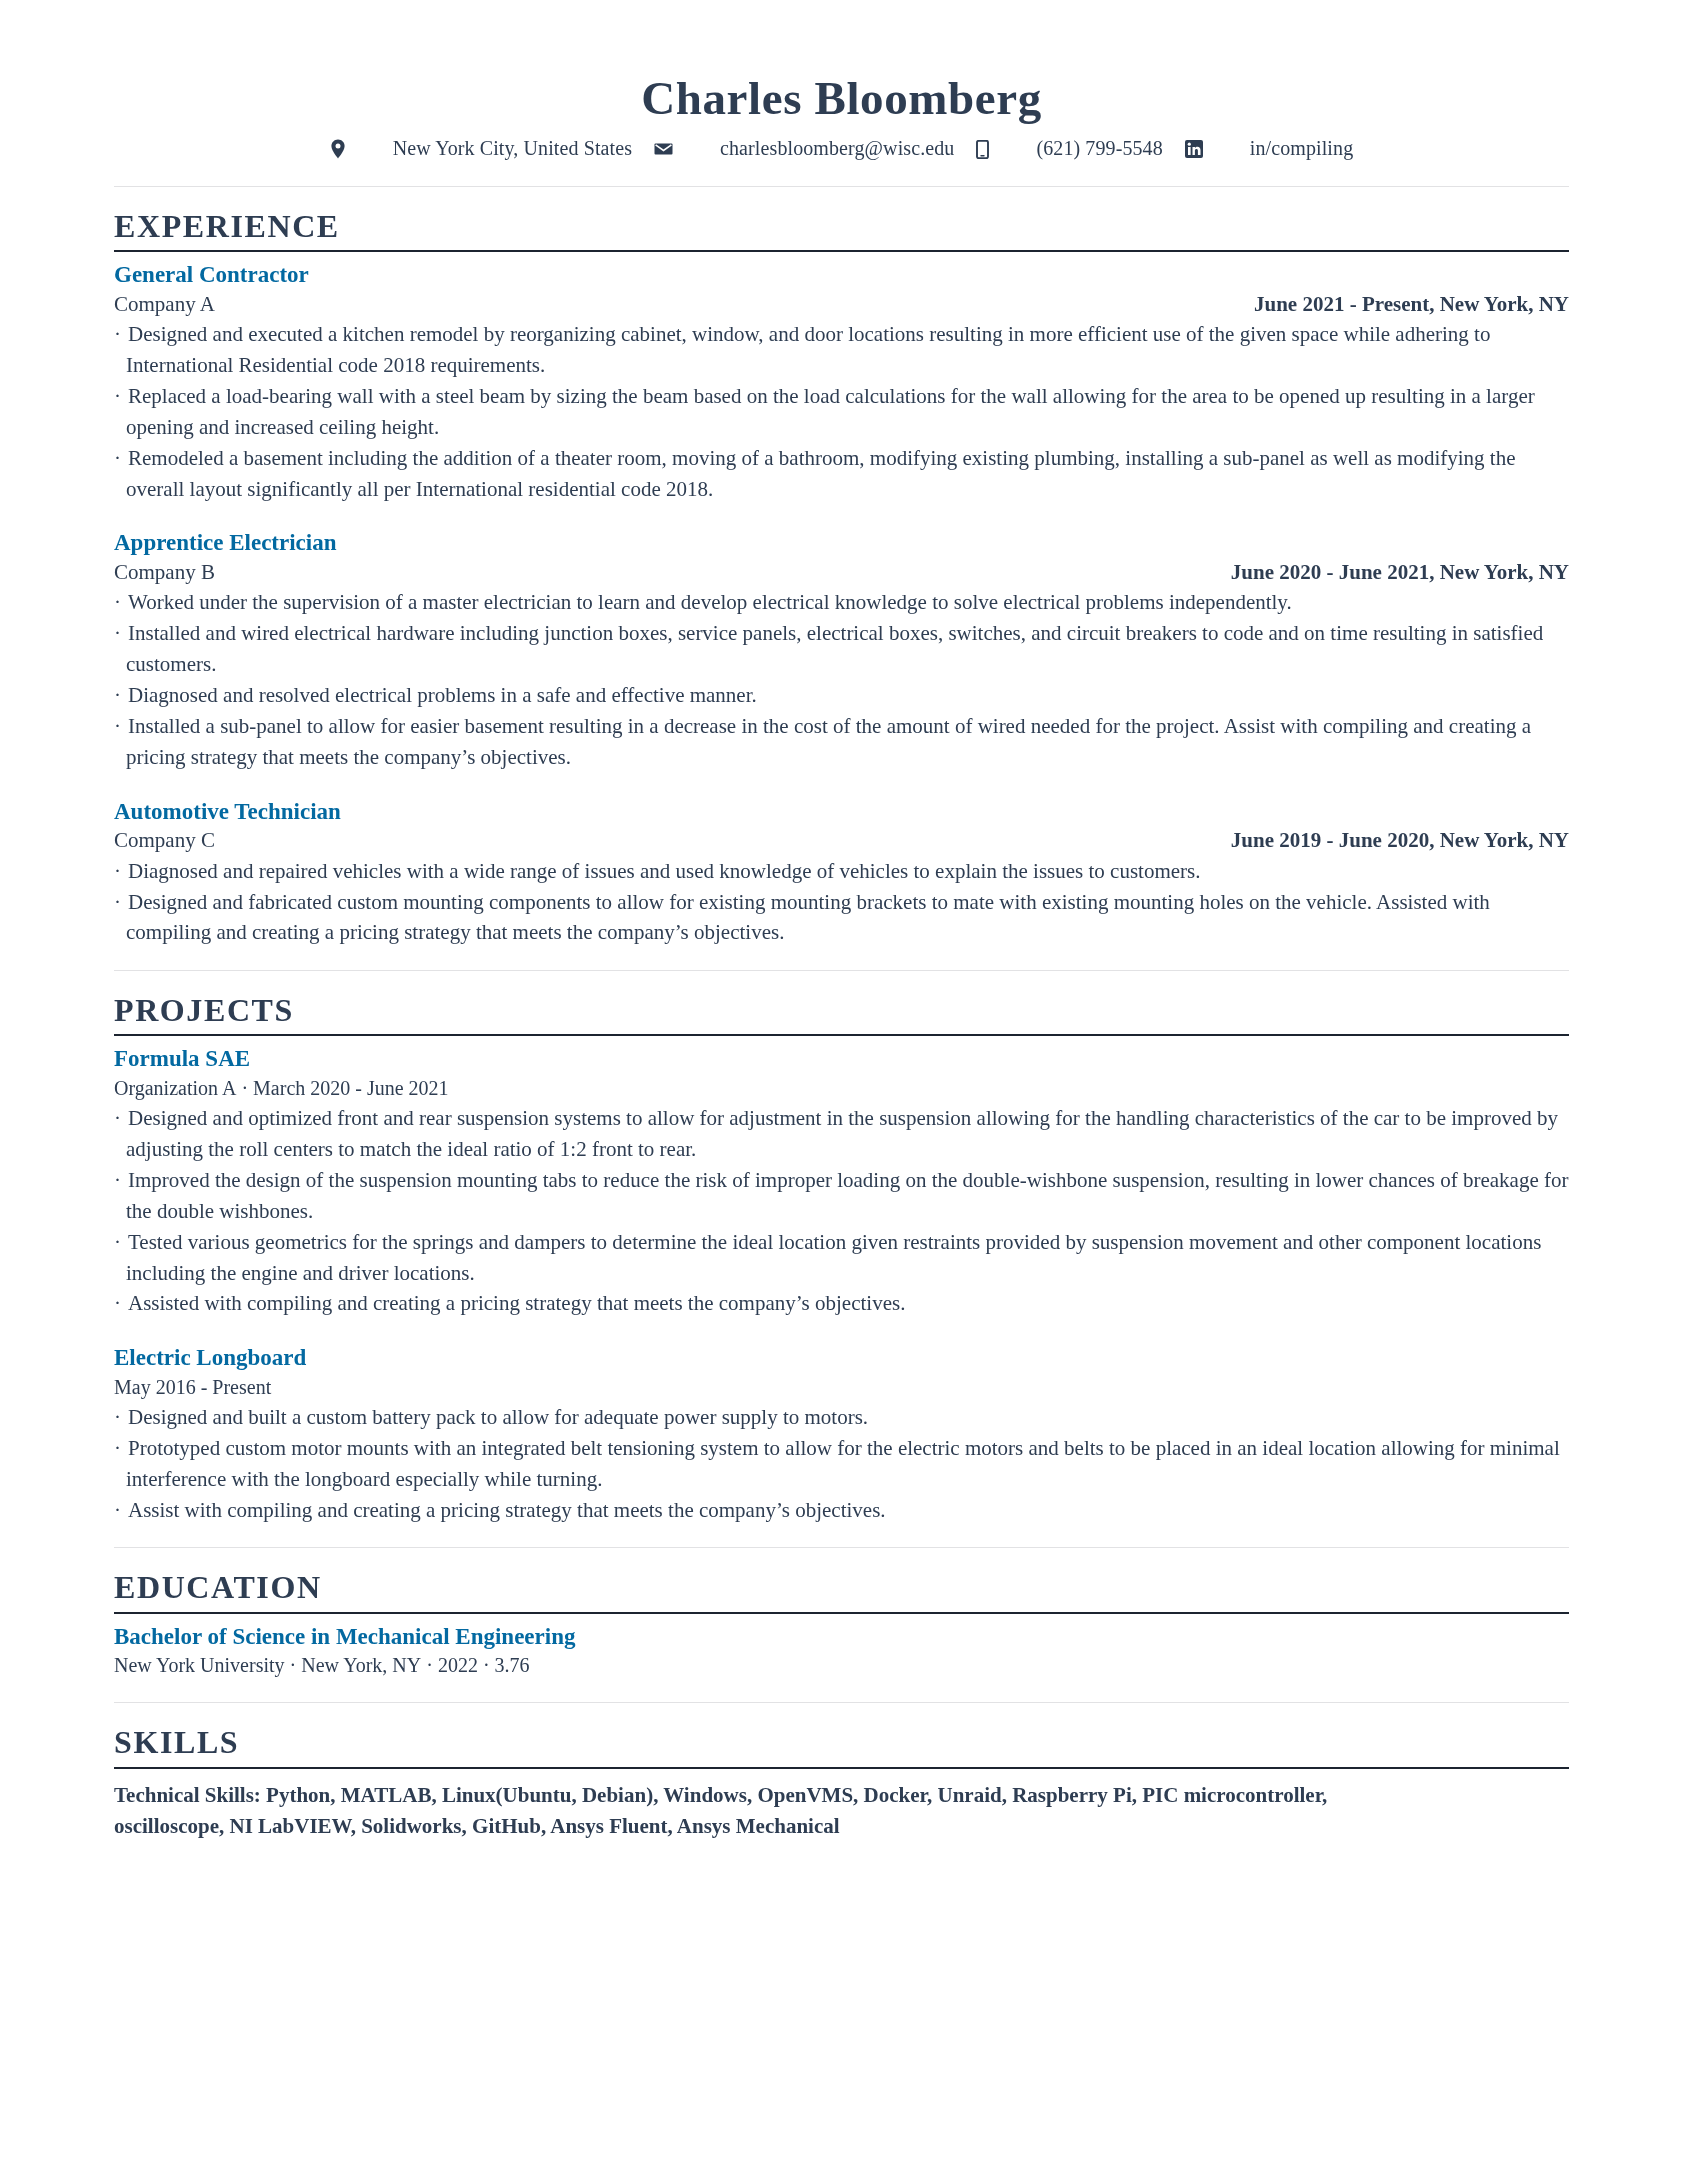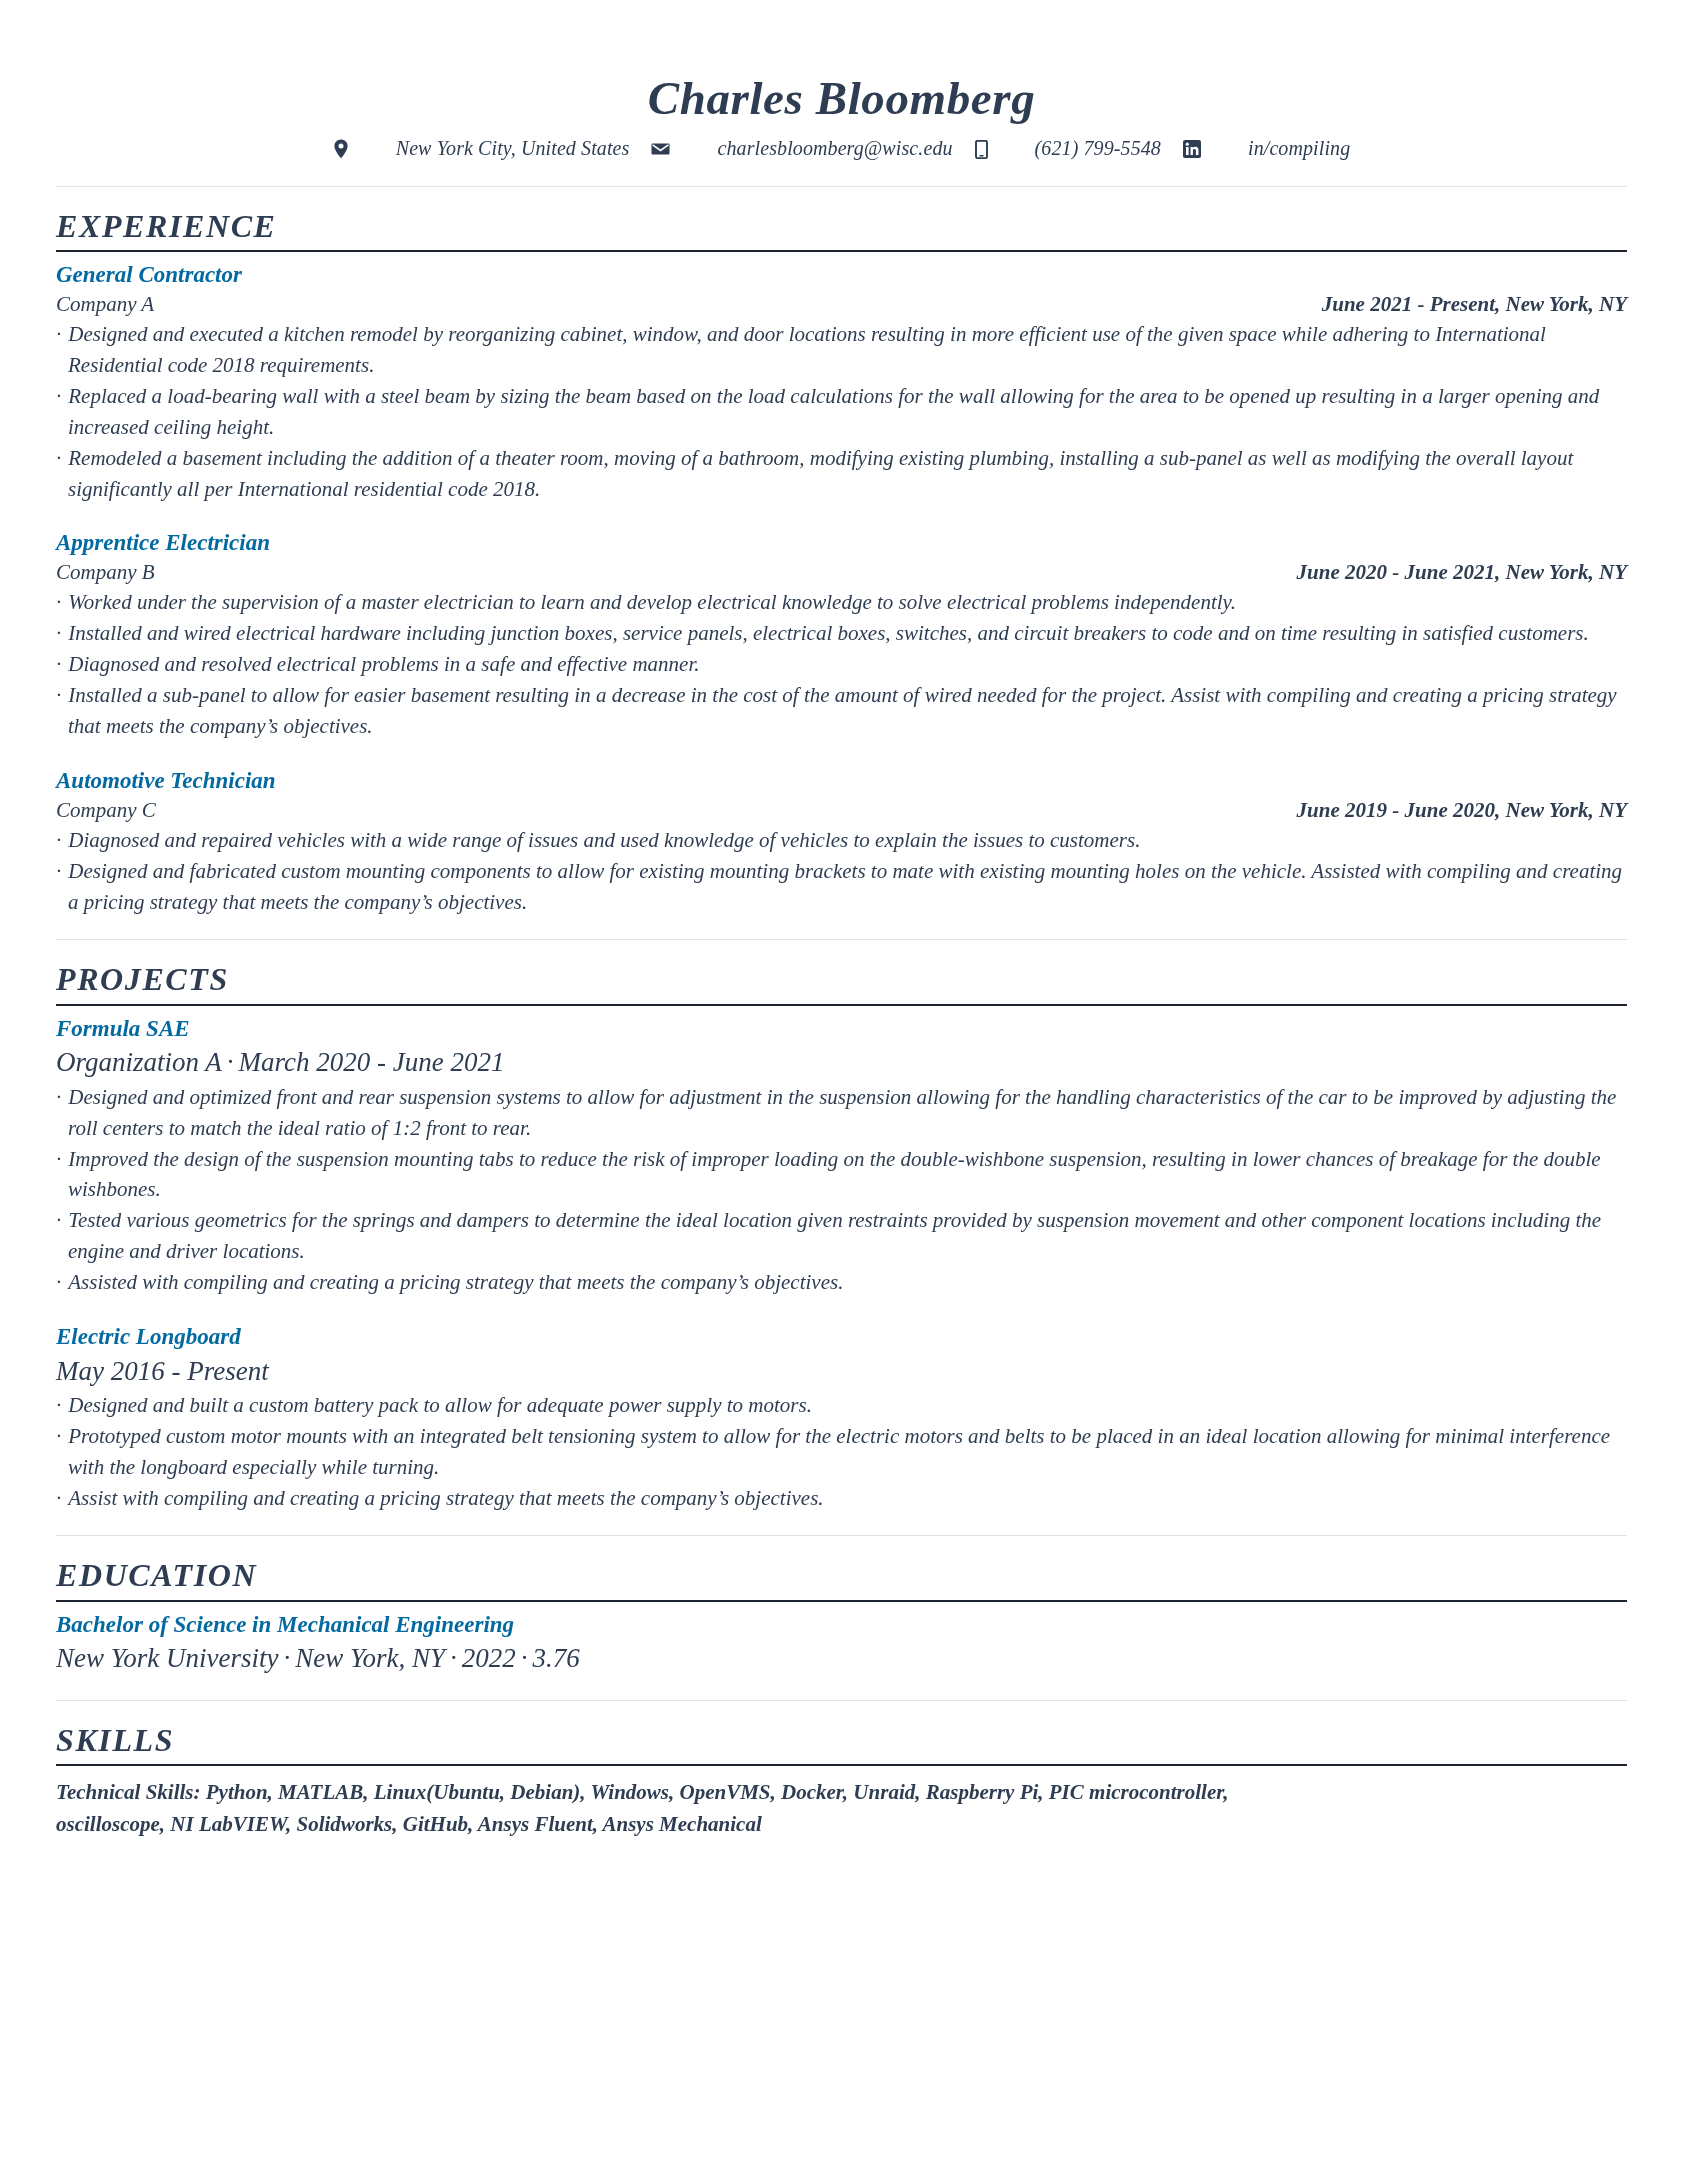--- a/index.html
+++ b/index.html
@@ -12,23 +12,22 @@
     height: 2178px;
     font-family: "Liberation Serif", "DejaVu Serif", serif;
     color: #2e3d52;
     -webkit-font-smoothing: antialiased;
   }
 
   .page {
     width: 1683px;
     height: 2178px;
     box-sizing: border-box;
-    padding: 0 56px;
+    padding: 0 114px;
     position: relative;
-    font-style: italic;
   }
 
   
   .header {
     padding-top: 71px;
     text-align: center;
   }
   .full-name {
     font-size: 47px;
     font-weight: bold;
@@ -108,21 +107,21 @@
     margin-bottom: 1px;
   }
   .entry-org { color: #2e3d52; }
   .entry-meta {
     font-weight: bold;
     color: #2e3d52;
     white-space: nowrap;
     text-align: right;
   }
   .entry-sub {
-    font-size: 27px;
+    font-size: 20px;
     line-height: 1.35;
     color: #2e3d52;
     margin-bottom: 1px;
   }
   .entry-sub .sep { padding: 0 5px; }
 
   .bullets { margin: 0; padding: 0; list-style: none; }
   .bullets li {
     font-size: 21px;
     line-height: 1.47;

